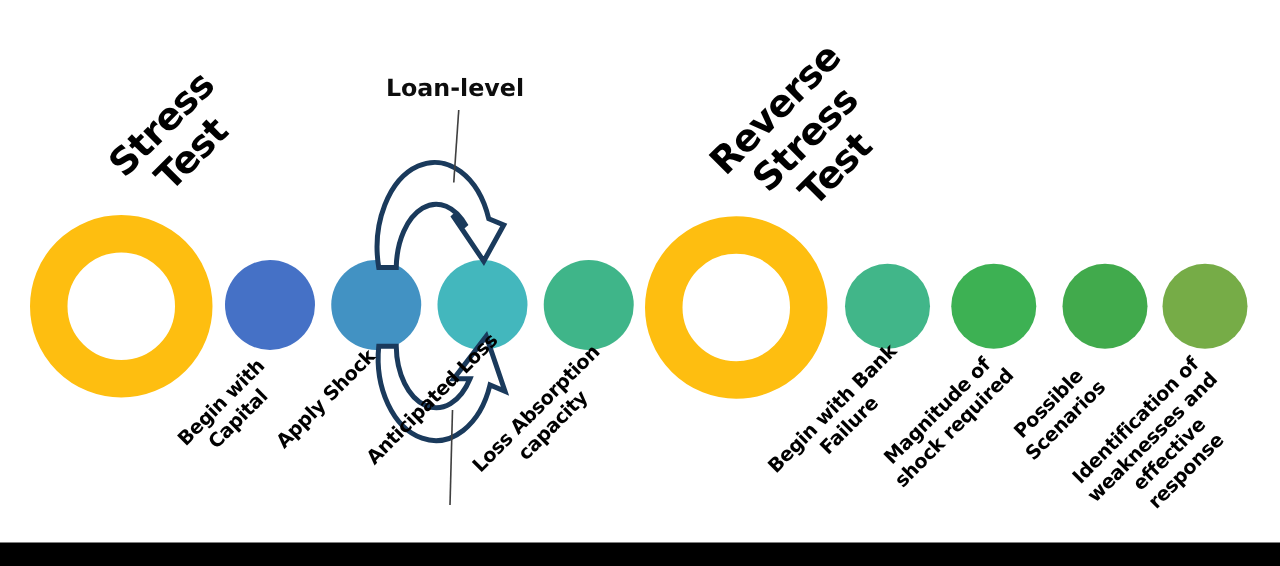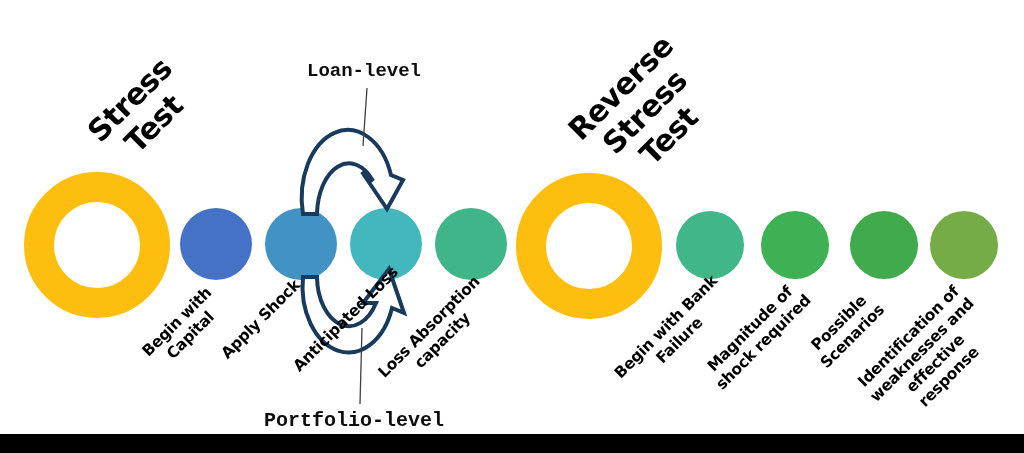--- a/index.html
+++ b/index.html
@@ -22,21 +22,21 @@
     font-size:15.5px;font-weight:700;line-height:19px;letter-spacing:-0.3px;
     white-space:pre-line;transform:rotate(-45deg);
   }
   .proc-title{
     position:absolute;text-align:center;font-size:30px;font-weight:600;
     line-height:34px;letter-spacing:-0.5px;white-space:pre-line;transform:rotate(-45deg);
   }
   .proc-title.left-t{width:160px;}
   .proc-title.right-t{width:170px;line-height:34px;}
   .annot{
-    position:absolute;text-align:center;font-weight:700;color:#0d0d0d;font-family:Liberation Mono, monospace;
+    position:absolute;text-align:center;font-weight:700;color:#0d0d0d;
   }
   .annot.top-a{width:200px;font-size:19px;}
   .annot.bottom-a{width:220px;font-size:20px;}
   .overlay{position:absolute;left:0;top:0;pointer-events:none;}
   .bottom-bar{position:absolute;left:0;top:434px;width:1024px;height:19px;background:#000;}
 </style>
 </head>
 <body>
 
 <div class="stage">
@@ -79,16 +79,15 @@
   <div class="step-label" style="left:672px;top:317px;">Magnitude of
 shock required</div>
   <div class="step-label" style="left:761px;top:311px;">Possible
 Scenarios</div>
   <div class="step-label" style="left:844px;top:319px;">Identification of
 weaknesses and
 effective
 response</div>
 
   <div class="annot top-a" style="left:264px;top:60px;">Loan-level</div>
-  <div class="annot bottom-a" style="left:244px;top:409px;">Portfolio-level</div>
 
   <div class="bottom-bar" style="background-color: rgb(0, 0, 0);"></div>
 </div>
 
 </body></html>

